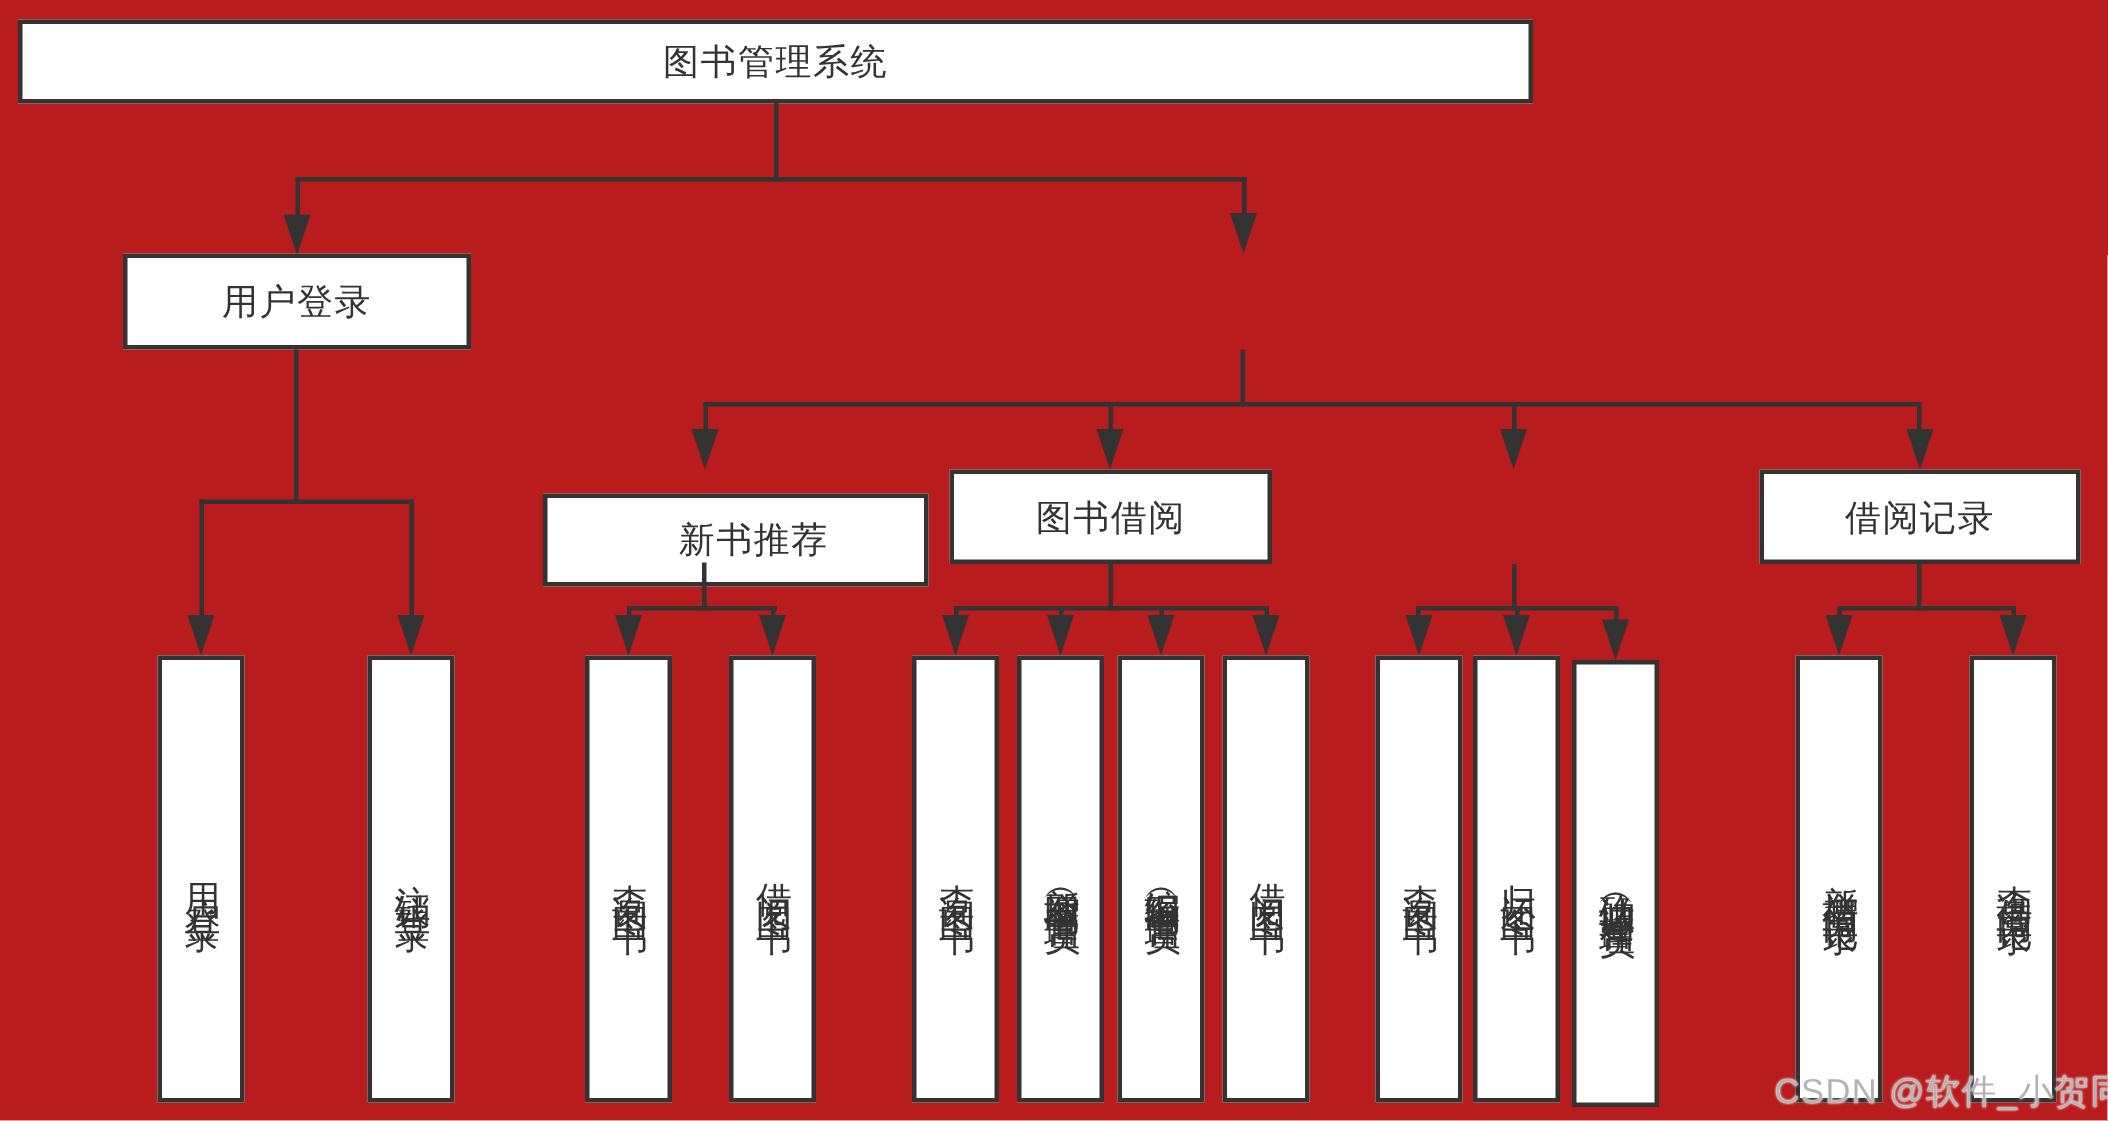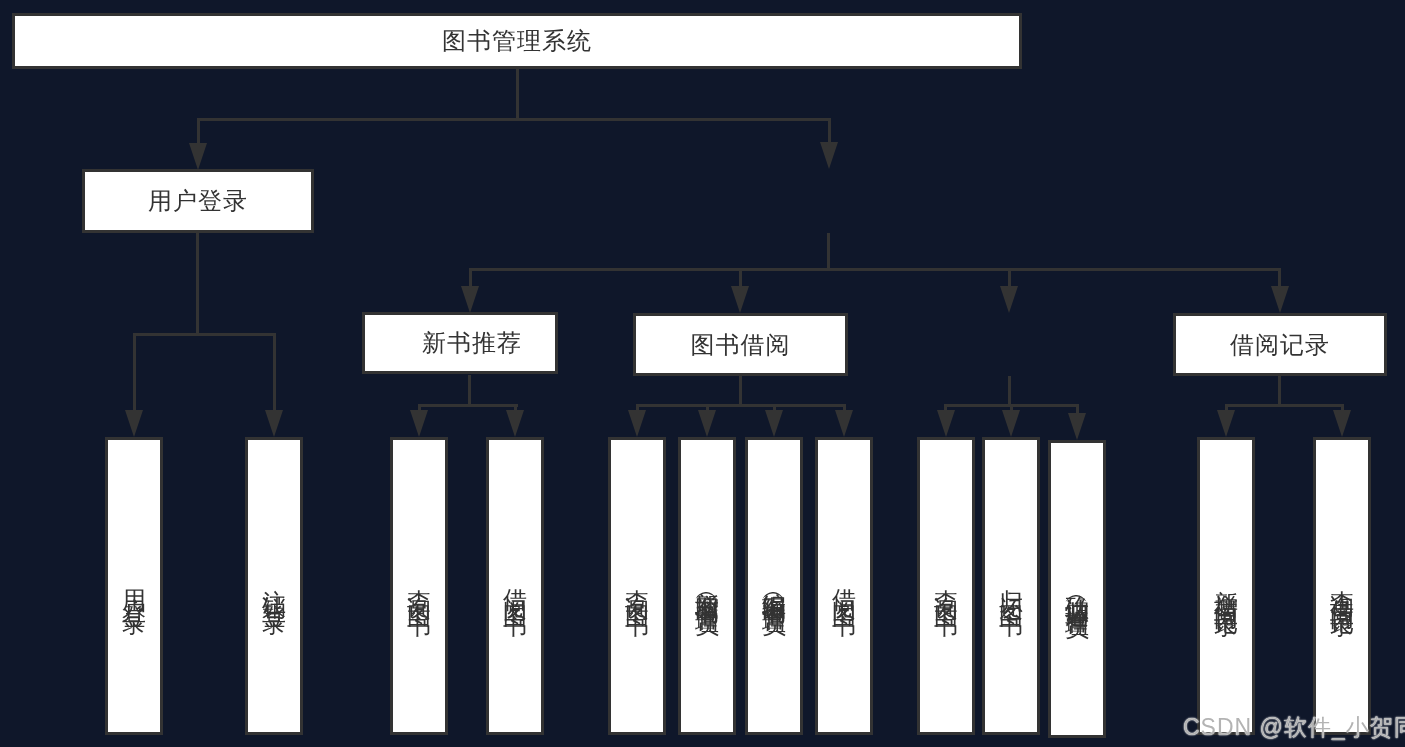--- a/index.html
+++ b/index.html
@@ -1,20 +1,20 @@
 <!DOCTYPE html>
 <html><head>
 <meta charset="utf-8">
 <style>
   html, body { margin: 0; padding: 0; background: #ffffff; }
   .canvas {
     position: relative;
     width: 1405px;
     height: 747px;
-    background: #0f172a;
+    background: #b91c1c;
     font-family: "Liberation Sans", sans-serif;
     overflow: hidden;
   }
   .box {
     position: absolute;
     border: 3px solid #333333;
     background: #ffffff;
     display: flex;
     align-items: center;
     justify-content: center;
@@ -96,21 +96,21 @@
   <div class="hl" style="left:469px; top:268px; width:812px;"></div>
   <div class="vl" style="left:469px; top:268px; height:22px;"></div>
   <div class="vl" style="left:739px; top:268px; height:22px;"></div>
   <div class="vl" style="left:1008px; top:268px; height:22px;"></div>
   <div class="vl" style="left:1278px; top:268px; height:22px;"></div>
   <div class="arr" style="left:461px; top:286px;"></div>
   <div class="arr" style="left:731px; top:286px;"></div>
   <div class="arr" style="left:1000px; top:286px;"></div>
   <div class="arr" style="left:1271px; top:286px;"></div>
 
-  <div class="box" style="left:362px; top:312px; width:196px; height:62px;padding-left:24px;">
+  <div class="box" style="left:362px; top:329px; width:257px; height:62px;padding-left:24px;">
     <span>新书推荐</span>
   </div>
   <div class="box" style="left:633px; top:313px; width:215px; height:63px;">
     <span>图书借阅</span>
   </div>
   <div class="box" style="left:1173px; top:313px; width:214px; height:63px;">
     <span>借阅记录</span>
   </div>
 
   <div class="vl" style="left:468px; top:375px; height:32px;"></div>

